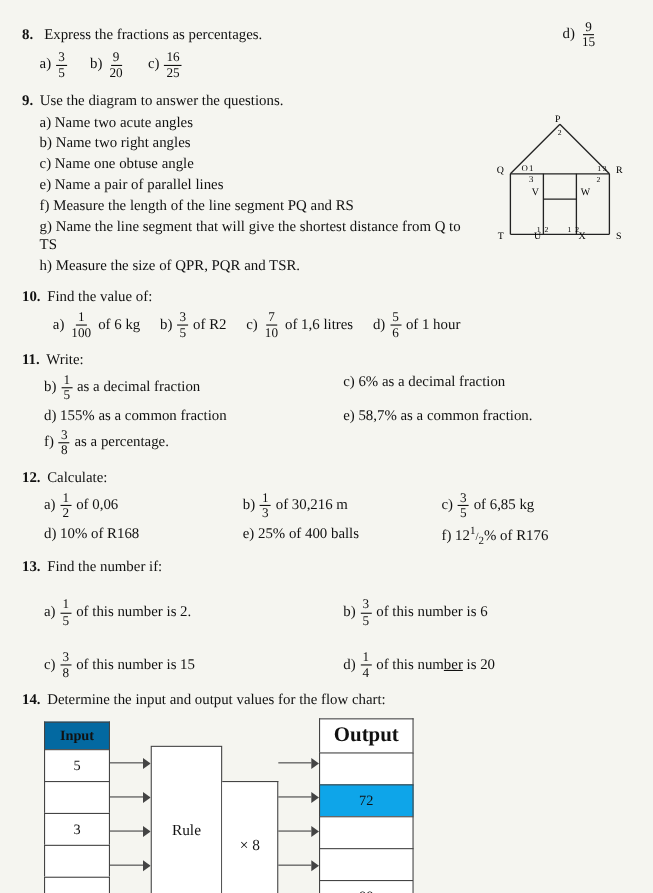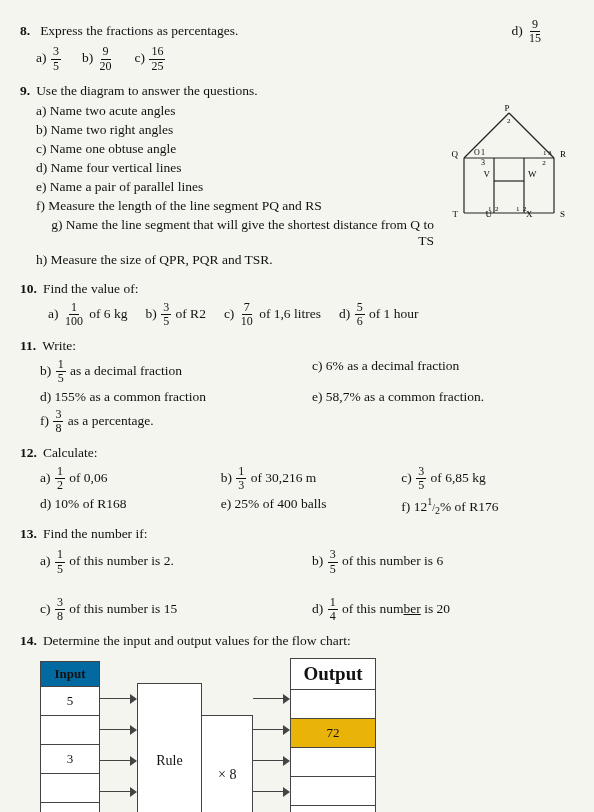--- a/index.html
+++ b/index.html
@@ -16,21 +16,20 @@
       margin-bottom: 10px;
     }
     .parts {
       margin-left: 16px;
     }
     .part-row {
       margin-bottom: 3px;
       display: flex;
       flex-wrap: wrap;
       gap: 6px;
-      text-align: right;
     }
     .inline-parts {
       display: flex;
       flex-wrap: wrap;
       gap: 18px;
       margin-left: 16px;
       margin-bottom: 3px;
     }
     .frac {
       display: inline-flex;
@@ -94,21 +93,20 @@
   <div style="display:flex; gap:6px; align-items:baseline; margin-bottom:4px;">
     <span style="font-weight:bold;">9.</span>
     <span>Use the diagram to answer the questions.</span>
   </div>
   <div class="q9-row">
     <div class="q9-parts-col">
       <div class="parts">
         <div class="part-row">a) Name two acute angles</div>
         <div class="part-row">b) Name two right angles</div>
         <div class="part-row">c) Name one obtuse angle</div>
-        <div class="part-row">d) Name four vertical lines</div>
         <div class="part-row">e) Name a pair of parallel lines</div>
         <div class="part-row">f) Measure the length of the line segment PQ and RS</div>
         <div class="part-row">g) Name the line segment that will give the shortest distance from Q to TS</div>
         <div class="part-row">h) Measure the size of QPR, PQR and TSR.</div>
       </div>
     </div>
 
     <div style="min-width:130px;">
       <svg width="130" height="130" viewBox="0 0 130 130" font-size="9" font-family="Times New Roman">
 
@@ -221,21 +219,21 @@
           <span class="num">3</span>
           <span class="den">5</span>
         </span> of 6,85 kg</span>
     <span>d) 10% of R168</span>
     <span>e) 25% of 400 balls</span>
     <span>f) 12<span style="font-size:10px; vertical-align:super;">1</span><span style="font-size:10px;">/</span><span style="font-size:10px; vertical-align:sub;">2</span>% of R176</span>
   </div>
 </div>
 
 <div class="question-block">
-  <div style="display:flex; gap:6px; align-items:baseline; margin-bottom:6px;">
+  <div style="display:flex; gap:6px; align-items:baseline; margin-bottom:20px;">
     <span style="font-weight:bold;">13.</span>
     <span>Find the number if:</span>
   </div>
   <div style="display:grid; grid-template-columns: 1fr 1fr; gap:20px 10px; margin-left:20px;">
     <span>a) <span class="frac">
           <span class="num">1</span>
           <span class="den">5</span>
         </span> of this number is 2.</span>
     <span>b) <span class="frac">
           <span class="num">3</span>
@@ -334,21 +332,21 @@
       </div>
     </div>
 
     <div style="display:flex; flex-direction:column; gap:0;">
       <div style="border:1px solid #444; padding:4px 12px; text-align:center; background:#fff; min-width:65px; font-size:19px; font-weight:bold; border-bottom:none;">
         <span>Output</span>
       </div>
       <div style="border:1px solid #444; padding:6px 12px; text-align:center; background:#fff; min-width:65px; font-size:13px; border-bottom:none;">
         <span>&nbsp;</span>
       </div>
-      <div style="border:1px solid #444; padding:6px 12px; text-align:center; background:#eab308; min-width:65px; font-size:13px; border-bottom:none;">
+      <div style="border:1px solid #444; padding:6px 12px; text-align:center; background:#0ea5e9; min-width:65px; font-size:13px; border-bottom:none;">
         <span>72</span>
       </div>
       <div style="border:1px solid #444; padding:6px 12px; text-align:center; background:#fff; min-width:65px; font-size:13px; border-bottom:none;">
         <span>&nbsp;</span>
       </div>
       <div style="border:1px solid #444; padding:6px 12px; text-align:center; background:#fff; min-width:65px; font-size:13px; border-bottom:none;">
         <span>&nbsp;</span>
       </div>
       <div style="border:1px solid #444; padding:6px 12px; text-align:center; background:#fff; min-width:65px; font-size:13px;">
         <span>88</span>

